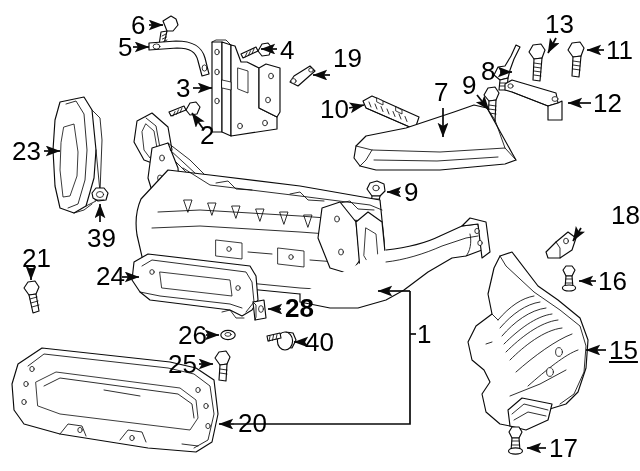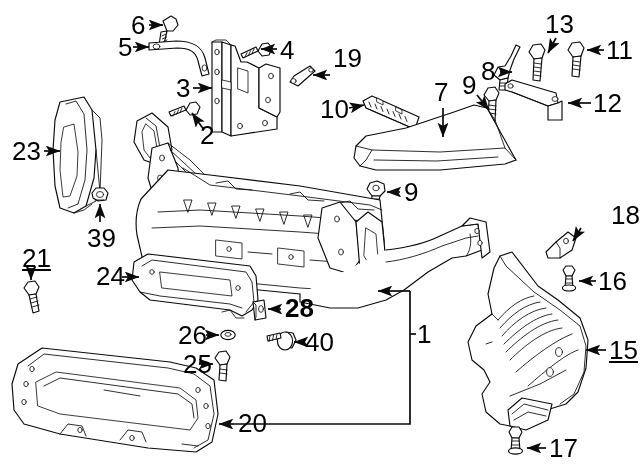--- a/index.html
+++ b/index.html
@@ -484,22 +484,22 @@
   <div class="callout-label" style="left:606px; top:37px;">11</div>
   <div class="callout-label" style="left:593px; top:90px;">12</div>
   <div class="callout-label" style="left:545px; top:11px;">13</div>
   <div class="callout-label" style="left:462px; top:72px;">9</div>
   <div class="callout-label" style="left:609px; top:337px;text-decoration:underline;">15</div>
   <div class="callout-label" style="left:598px; top:268px;">16</div>
   <div class="callout-label" style="left:549px; top:435px;">17</div>
   <div class="callout-label" style="left:572px; top:202px;margin-left:39px;">18</div>
   <div class="callout-label" style="left:333px; top:45px;">19</div>
   <div class="callout-label" style="left:238px; top:410px;">20</div>
-  <div class="callout-label" style="left:22px;  top:245px;text-decoration:underline;">21</div>
+  <div class="callout-label" style="left:22px;  top:245px;">21</div>
   <div class="callout-label" style="left:87px;  top:225px;">39</div>
   <div class="callout-label" style="left:12px;  top:138px;">23</div>
   <div class="callout-label" style="left:96px;  top:263px;">24</div>
-  <div class="callout-label" style="left:183px; top:351px;">25</div>
+  <div class="callout-label" style="left:168px; top:351px;">25</div>
   <div class="callout-label" style="left:178px; top:322px;">26</div>
   <div class="callout-label" style="left:305px; top:329px;">40</div>
   <div class="callout-label" style="left:285px; top:295px;font-weight:bold;">28</div>
 
 </div>
 
 </body></html>

